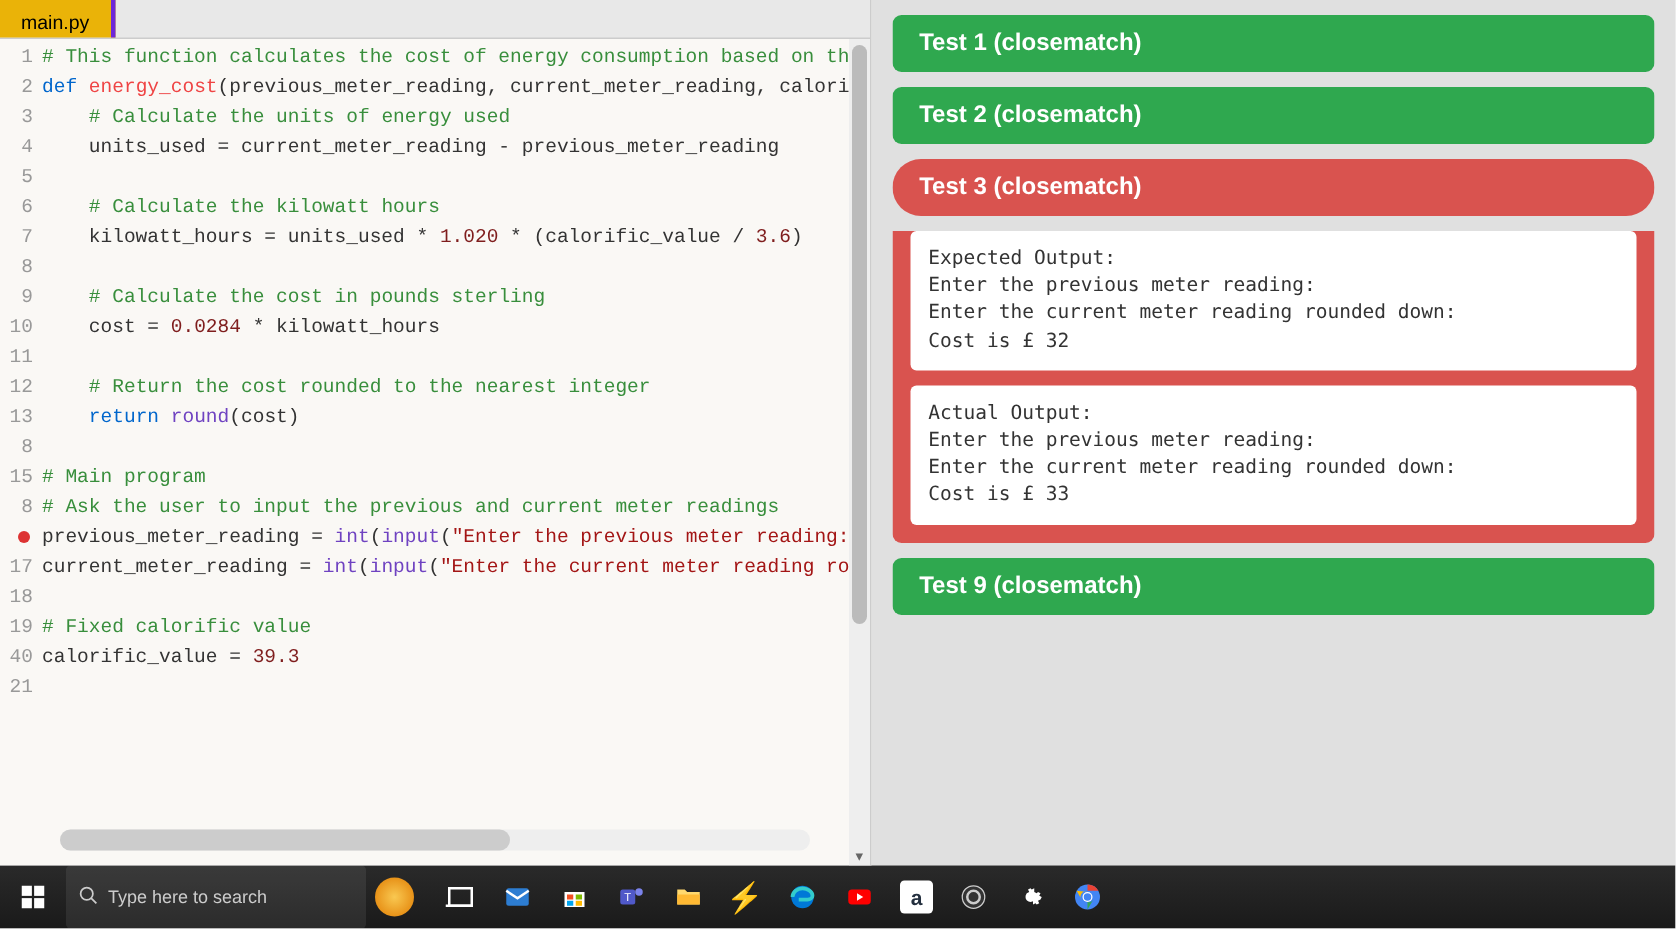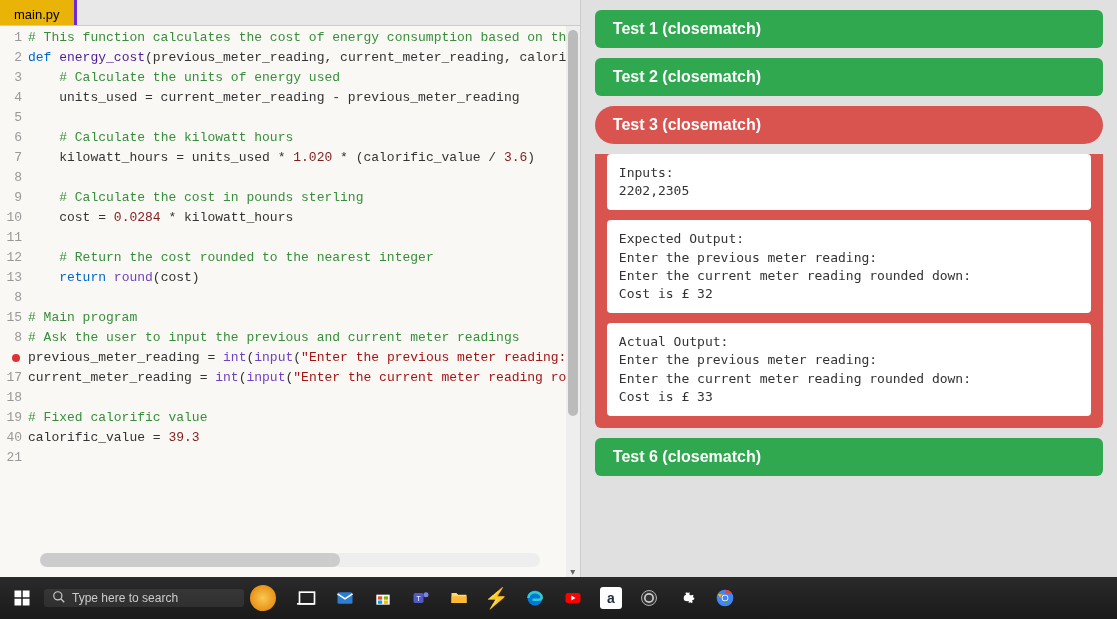--- a/index.html
+++ b/index.html
@@ -65,21 +65,21 @@
       vertical-align: middle;
     }
     .code-lines {
       flex: 1;
       line-height: 20px;
       white-space: pre;
       color: #333;
     }
     .cm-comment { color: #388e3c; }
     .cm-keyword { color: #0066cc; font-weight: 400; }
-    .cm-def { color: #4c1d95; text-align: right; }
+    .cm-def { color: #ef4444; text-align: right; }
     .cm-string { color: #a31515; }
     .cm-number { color: #7f1d1d; }
     .cm-builtin { color: #6f42c1; }
     .hscroll {
       height: 14px;
       background: #eee;
       margin: 6px 40px 10px 40px;
       border-radius: 7px;
     }
     .hscroll-thumb {
@@ -142,21 +142,21 @@
       font-size: 14px;
       color: #fff;
     }
     .search-box {
       display: flex;
       align-items: center;
       background: rgba(255,255,255,0.08);
       border-radius: 3px;
       padding: 4px 8px;
       width: 200px;
-      height: 18px;
+      height: 42px;
       color: #ccc;
       font-size: 12px;
       gap: 6px;
     }
     .task-icons {
       display: flex;
       gap: 8px;
       margin-left: 10px;
       align-items: center;
     }
@@ -248,34 +248,32 @@
   <div class="results-pane" id="results">
       <div class="test-block">
         <div class="test-header test-pass">Test 1 (closematch)</div>
       </div>
       <div class="test-block">
         <div class="test-header test-pass">Test 2 (closematch)</div>
       </div>
       <div class="test-block">
         <div class="test-header test-fail">Test 3 (closematch)</div>
         <div class="test-body">
-          <div class="test-card">Inputs:
-2202,2305</div>
           <div class="test-card">Expected Output:
 Enter the previous meter reading:
 Enter the current meter reading rounded down:
 Cost is £ 32</div>
           <div class="test-card">Actual Output:
 Enter the previous meter reading:
 Enter the current meter reading rounded down:
 Cost is £ 33</div>
         </div>
       </div>
       <div class="test-block">
-        <div class="test-header test-pass">Test 6 (closematch)</div>
+        <div class="test-header test-pass">Test 9 (closematch)</div>
       </div>
     </div>
 
 </div>
 
 <div class="taskbar">
   <div class="start-btn">
     <svg viewBox="0 0 24 24" width="18" height="18">
         <rect x="2" y="2" width="9" height="9" fill="#fff"></rect>
         <rect x="13" y="2" width="9" height="9" fill="#fff"></rect>

